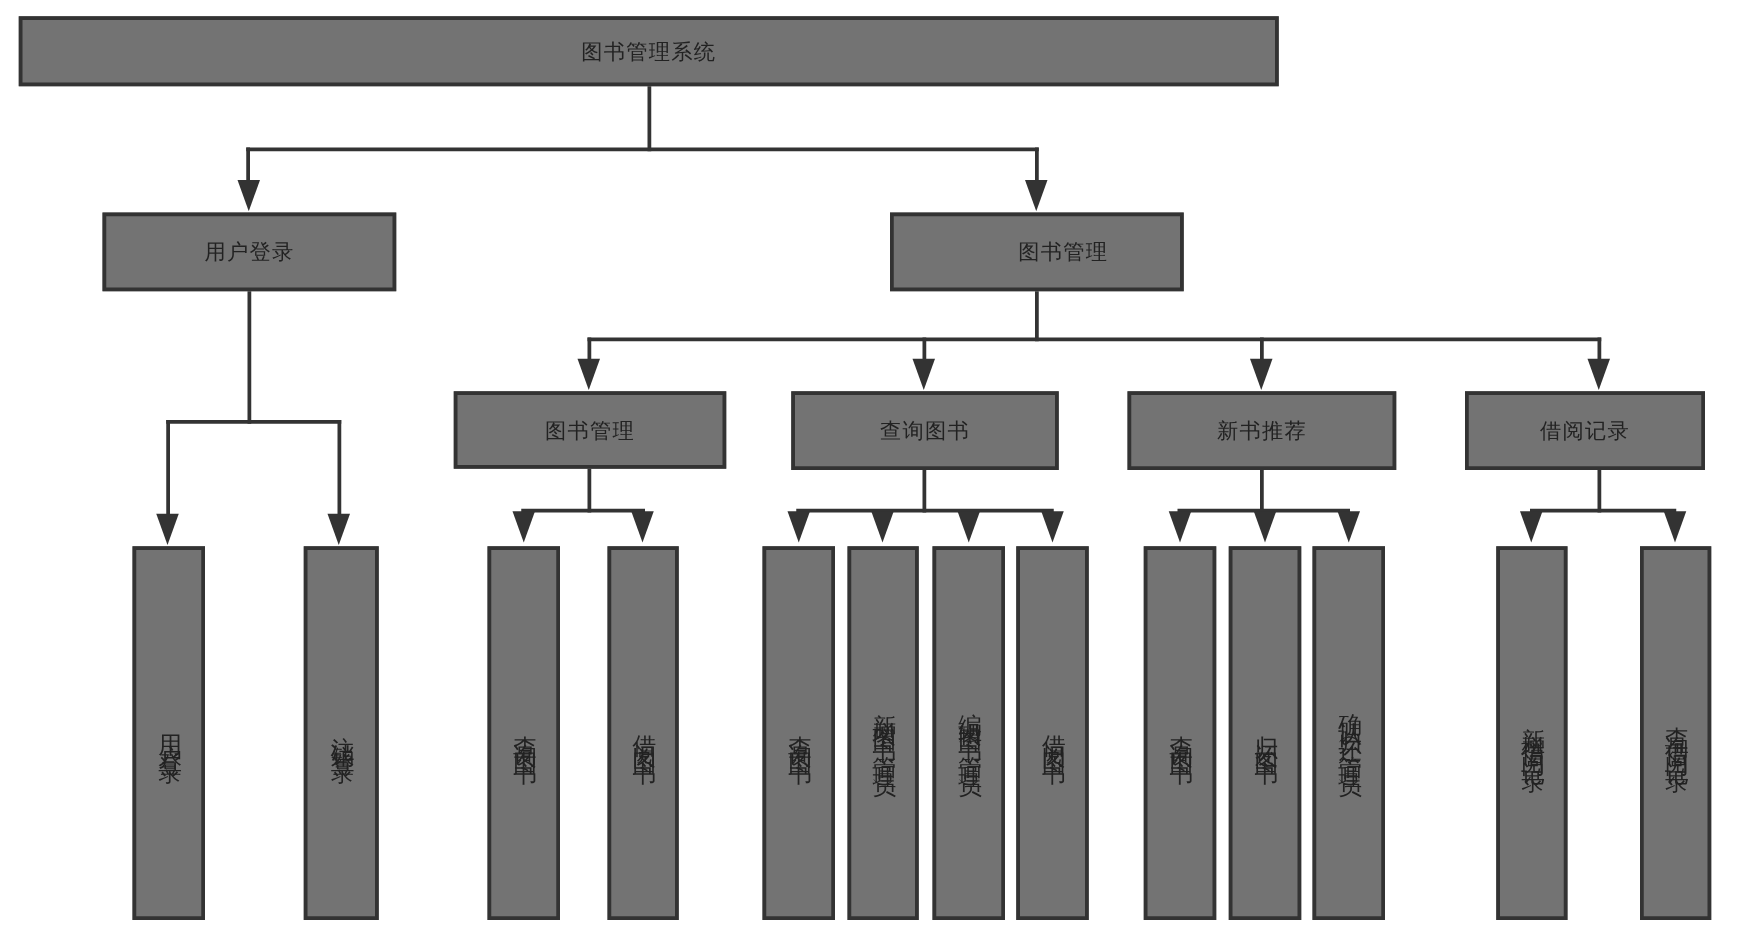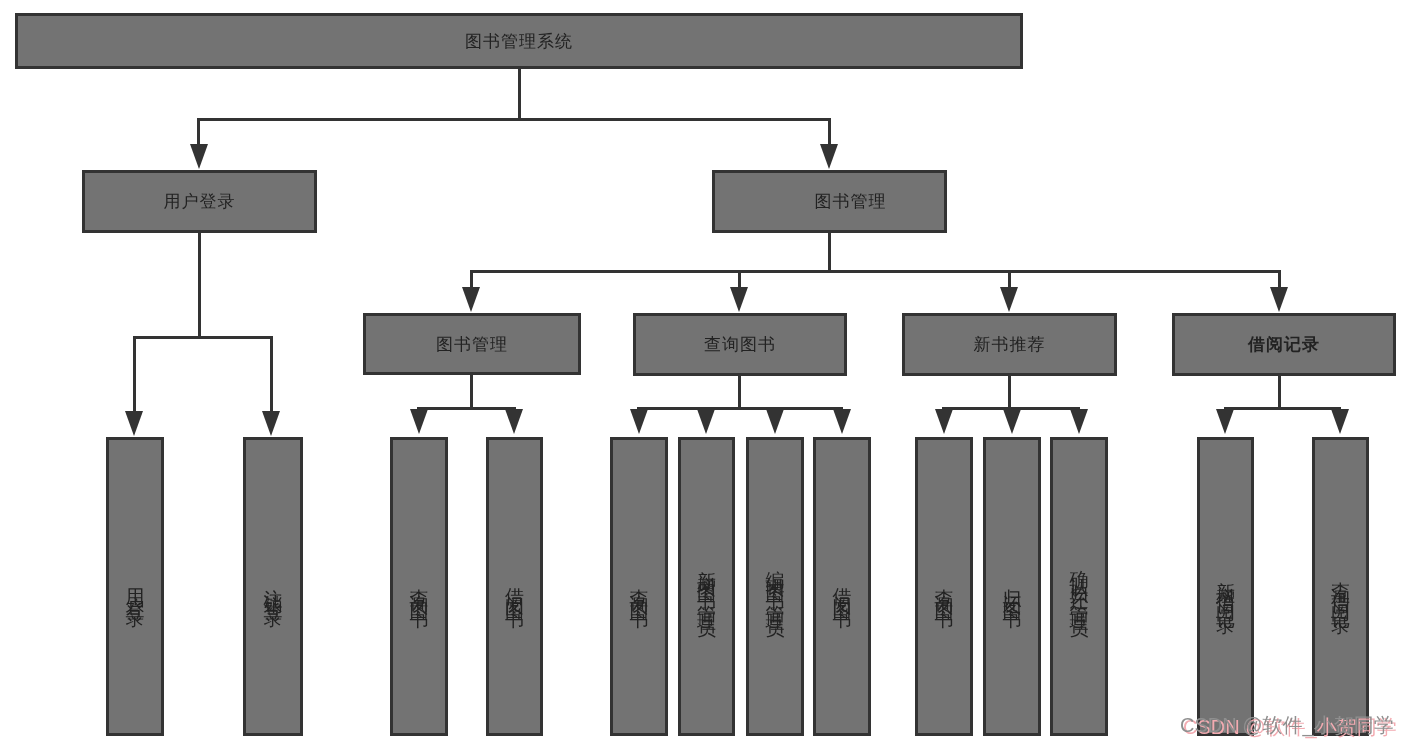--- a/index.html
+++ b/index.html
@@ -37,21 +37,21 @@
 <div class="canvas">
 
   <div class="box hz" style="left:15px;top:13px;width:1008px;height:56px;">图书管理系统</div>
 
   <div class="box hz" style="left:82px;top:170px;width:235px;height:63px;">用户登录</div>
   <div class="box hz" style="left:712px;top:170px;width:235px;height:63px;padding-left:42px;">图书管理</div>
 
   <div class="box hz" style="left:363px;top:313px;width:218px;height:62px;">图书管理</div>
   <div class="box hz" style="left:633px;top:313px;width:214px;height:63px;">查询图书</div>
   <div class="box hz" style="left:902px;top:313px;width:215px;height:63px;">新书推荐</div>
-  <div class="box hz" style="left:1172px;top:313px;width:224px;height:63px;font-weight:bold;">借阅记录</div>
+  <div class="box hz" style="left:1172px;top:313px;width:192px;height:63px;">借阅记录</div>
 
   <div class="box leaf" style="left:106px;top:437px;width:58px;height:299px;">
     <span class="vtext">用户登录</span>
   </div>
   <div class="box leaf" style="left:243px;top:437px;width:60px;height:299px;">
     <span class="vtext">注销登录</span>
   </div>
 
   <div class="box leaf" style="left:390px;top:437px;width:58px;height:299px;">
     <span class="vtext">查询图书</span>
@@ -131,15 +131,14 @@
   <div class="h" style="left:942px;top:407px;width:138px;"></div>
   <div class="arrow" style="left:935px;top:409px;"></div>
   <div class="arrow" style="left:1003px;top:409px;"></div>
   <div class="arrow" style="left:1070px;top:409px;"></div>
 
   <div class="v" style="left:1278px;top:376px;height:34px;"></div>
   <div class="h" style="left:1224px;top:407px;width:117px;"></div>
   <div class="arrow" style="left:1216px;top:409px;"></div>
   <div class="arrow" style="left:1331px;top:409px;"></div>
 
-  <div class="watermark">CSDN @软件_小贺同学</div>
 
 </div>
 
 </body></html>

